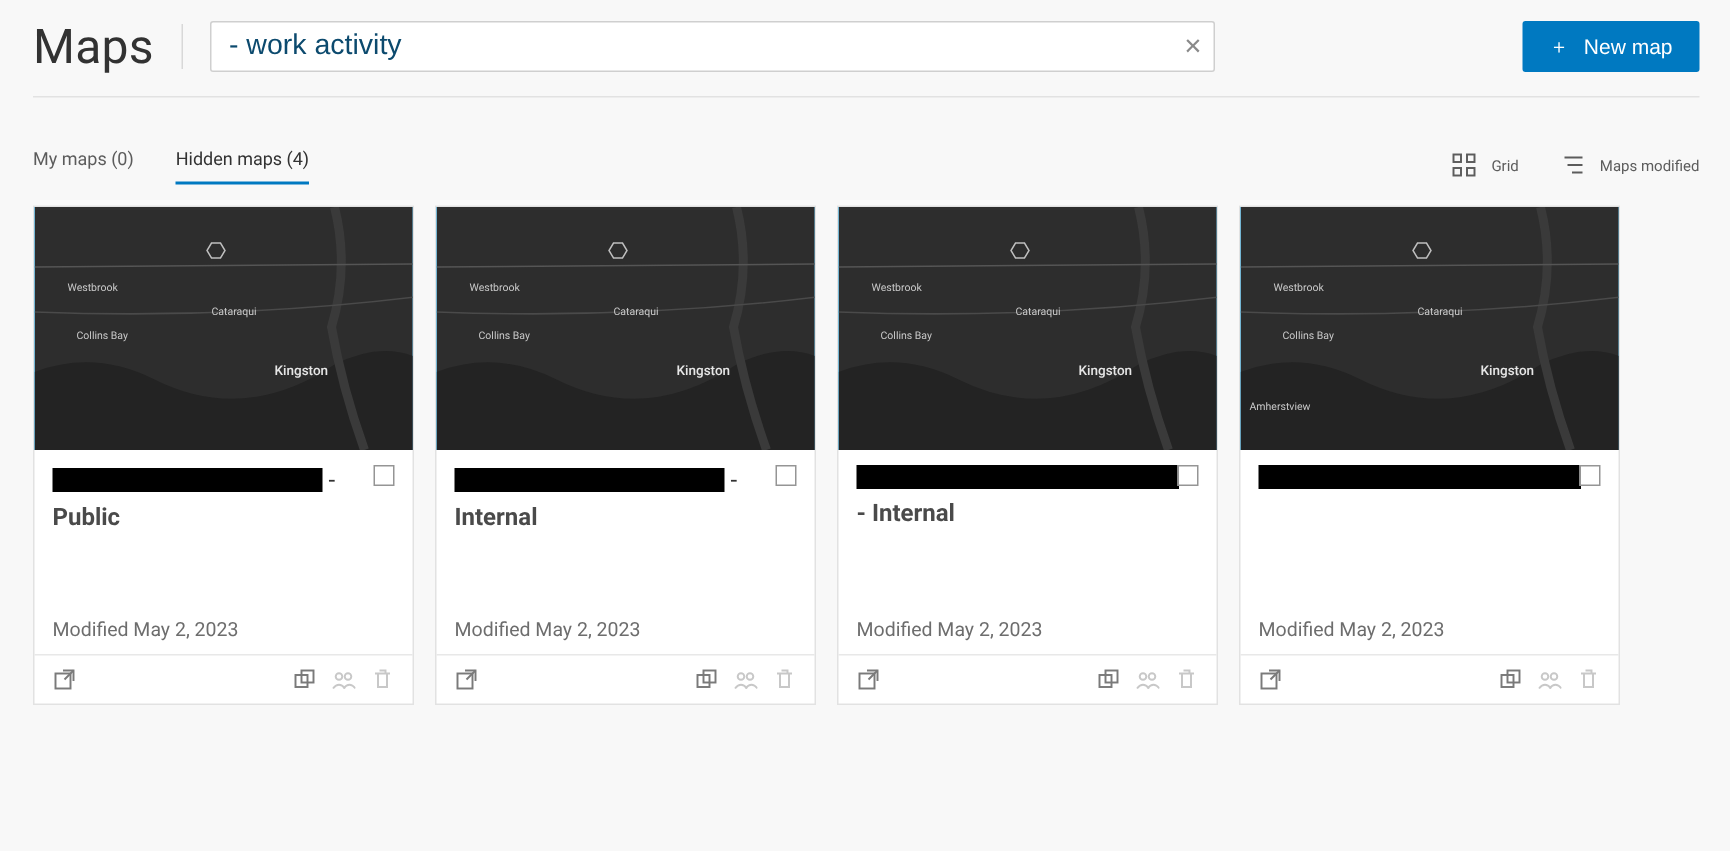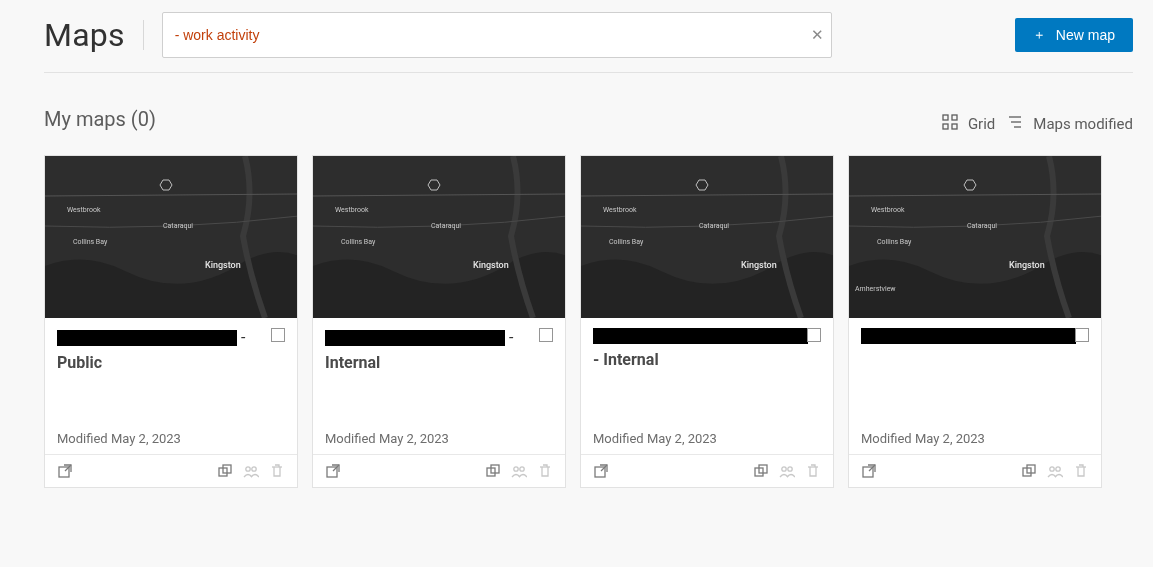--- a/index.html
+++ b/index.html
@@ -7,22 +7,21 @@
     margin: 0;
     padding: 0;
     font-family: -apple-system, BlinkMacSystemFont, "Segoe UI", Roboto, Helvetica, Arial, sans-serif;
     background: #f8f8f8;
     color: #323232;
     width: 1153px;
     height: 567px;
     overflow: hidden;
   }
   .page {
-    padding: 12px 20px 0 32px;
-    margin-left: 12px;
+    padding: 12px 20px 0 22px;
   }
   .header {
     display: flex;
     align-items: center;
     justify-content: space-between;
     padding-bottom: 14px;
     border-bottom: 1px solid #e2e2e2;
   }
   .header-left {
     display: flex;
@@ -39,26 +38,26 @@
     width: 1px;
     height: 30px;
     background: #d8d8d8;
   }
   .search-wrap {
     position: relative;
     width: 670px;
   }
   .search-input {
     width: 100%;
-    height: 46px;
+    height: 34px;
     border: 1px solid #cfcfcf;
     border-radius: 2px;
     padding: 0 30px 0 12px;
-    font-size: 14px;
-    color: #c2410c;
+    font-size: 19px;
+    color: #0c4a6e;
     background: #fff;
     outline: none;
   }
   .clear-btn {
     position: absolute;
     right: 8px;
     top: 50%;
     transform: translateY(-50%);
     color: #8a8a8a;
     font-size: 15px;
@@ -88,36 +87,36 @@
     display: flex;
     align-items: center;
     justify-content: space-between;
     margin-top: 34px;
   }
   .tabs {
     display: flex;
     gap: 28px;
   }
   .tab {
-    font-size: 20px;
+    font-size: 12px;
     color: #5c5c5c;
     padding-bottom: 8px;
     cursor: pointer;
     border-bottom: 2px solid transparent;
   }
   .tab.active {
     color: #323232;
     border-bottom-color: #0079c1;
   }
   .view-controls {
     display: flex;
     align-items: center;
-    gap: 12px;
+    gap: 28px;
     color: #5c5c5c;
-    font-size: 15px;
+    font-size: 10px;
   }
   .vc-item {
     display: flex;
     align-items: center;
     gap: 10px;
     cursor: pointer;
   }
   .vc-item svg { stroke: #5c5c5c; }
   .select-row {
     display: flex;
@@ -230,20 +229,21 @@
     </div>
     <button class="new-map-btn">
       <span class="plus-icon">＋</span>
       <span>New map</span>
     </button>
   </div>
 
   <div class="subheader">
     <div class="tabs">
       <div class="tab">My maps (0)</div>
+      <div class="tab active">Hidden maps (4)</div>
     </div>
     <div class="view-controls">
       <div class="vc-item">
         <span>
           <svg width="16" height="16" viewBox="0 0 16 16" fill="none" stroke-width="1.3">
             <rect x="1" y="1" width="5" height="5"></rect>
               <rect x="10" y="1" width="5" height="5"></rect>
             <rect x="1" y="10" width="5" height="5"></rect>
               <rect x="10" y="10" width="5" height="5"></rect>
           </svg>

